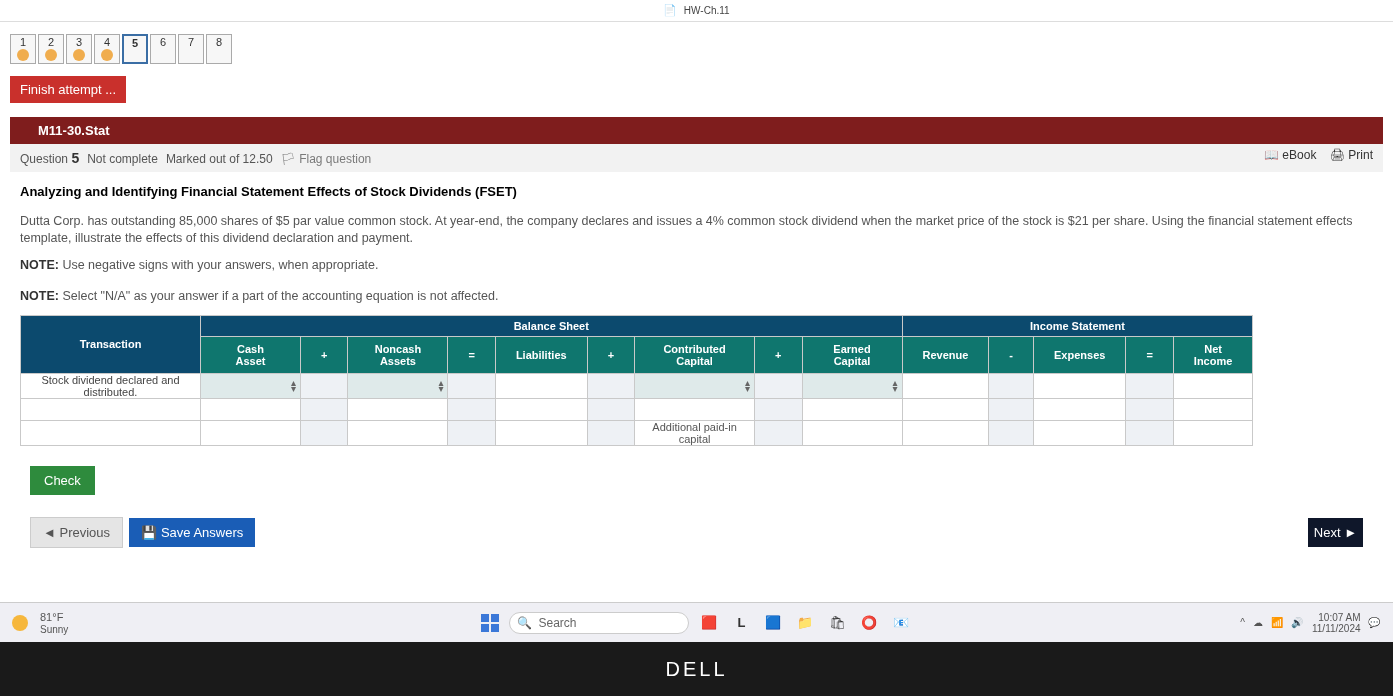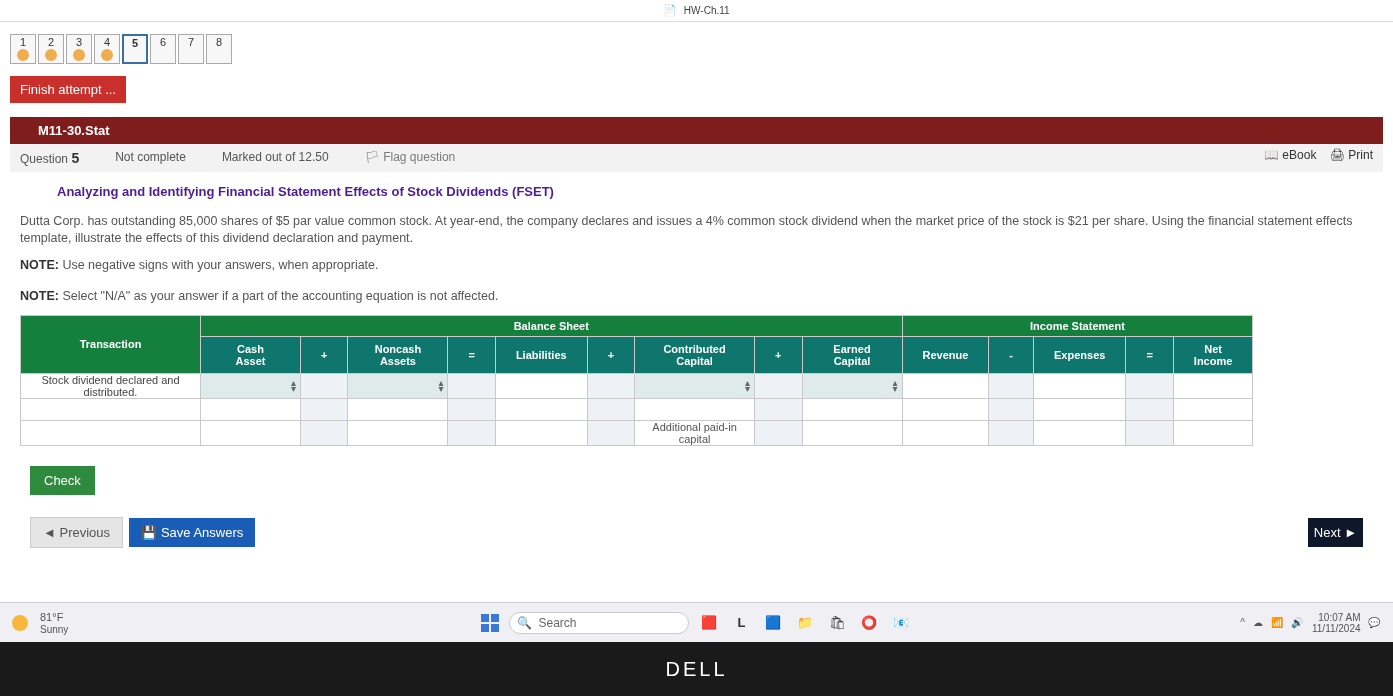--- a/index.html
+++ b/index.html
@@ -13,35 +13,35 @@
   .qnav { display: flex; gap: 2px; margin: 6px 0 8px 0; }
   .qnav-item { width: 26px; height: 30px; border: 1px solid #aaa; text-align: center; font-size: 11px; padding-top: 1px; position: relative; background: #f7f7f7; cursor: pointer; }
   .qnav-item.done::after { content: ""; position: absolute; bottom: 2px; left: 50%; transform: translateX(-50%); width: 12px; height: 12px; background: #f0ad4e; border-radius: 50%; }
   .qnav-item.current { border: 2px solid #3b6ea5; font-weight: bold; }
   .qnav-item .num { display:block; }
 
   .finish-btn { background: #c9302c; color: #fff; padding: 6px 10px; border: none; font-size: 13px; margin: 4px 0 14px 0; cursor: pointer; }
 
   .q-title-bar { background: #7f1d1d; color: #fff; padding: 6px 28px; font-weight: bold; font-size: 13px; }
 
-  .meta-bar { background: #f2f2f2; padding: 6px 10px; font-size: 12px; color: #555; display: flex; align-items: flex-start; gap: 36px; position: relative; }
+  .meta-bar { background: #f2f2f2; padding: 6px 10px; font-size: 12px; color: #555; display: flex; align-items: flex-end; gap: 8px; position: relative; }
   .meta-bar .qno b { font-size: 14px; color: #333; }
   .meta-bar .flag { color: #7a7a7a; cursor: pointer; }
   .meta-bar .right-tools { position: absolute; right: 10px; top: 4px; }
   .tool-link { color: #333; font-size: 12px; margin-left: 10px; cursor: pointer; }
 
   .q-body { padding: 12px 10px 10px 10px; }
-  .q-heading { font-weight: bold; color: #4c1d95; margin-bottom: 14px; font-size: 13px; margin-left: 37px; }
+  .q-heading { font-weight: bold; color: #000000; margin-bottom: 14px; font-size: 13px; }
   .q-text { color: #555; font-size: 12.5px; margin-bottom: 10px; line-height: 1.35; }
   .q-text b { color: #333; }
 
   
   .fset { border-collapse: collapse; margin-top: 10px; }
   .fset th, .fset td { border: 1px solid #c9c9c9; font-size: 11px; text-align: center; vertical-align: middle; }
-  .hdr-top th { background: #15803d; color: #fff; font-weight: bold; padding: 4px 6px; }
+  .hdr-top th { background: #0c4a6e; color: #fff; font-weight: bold; padding: 4px 6px; }
   .hdr-sub th { background: #0f766e; color: #fff; font-weight: bold; padding: 6px 20px; }
   .hdr-sub th.op { width: 18px; }
   .row-label { background: #eef1f5; color: #444; text-align: left; padding: 4px 6px; width: 180px; }
   .fset td { background: #fff; height: 22px; padding: 0 2px; }
   .fset td.input-cell { background: #dfeaea; }
   .fset td.dis { background: #eef1f5; }
   .sel-wrap { position: relative; display: flex; align-items: center; justify-content: center; height: 100%; }
   .sel-wrap .updn { font-size: 10px; color: #666; line-height: 6px; padding-right: 2px; }
   .txt-cell { color: #555; font-size: 11px; }
 

